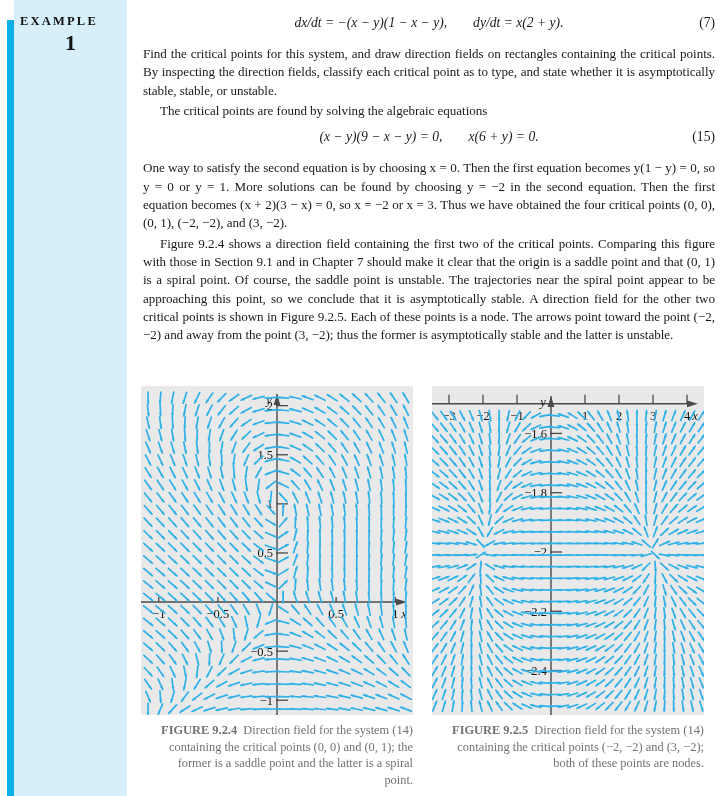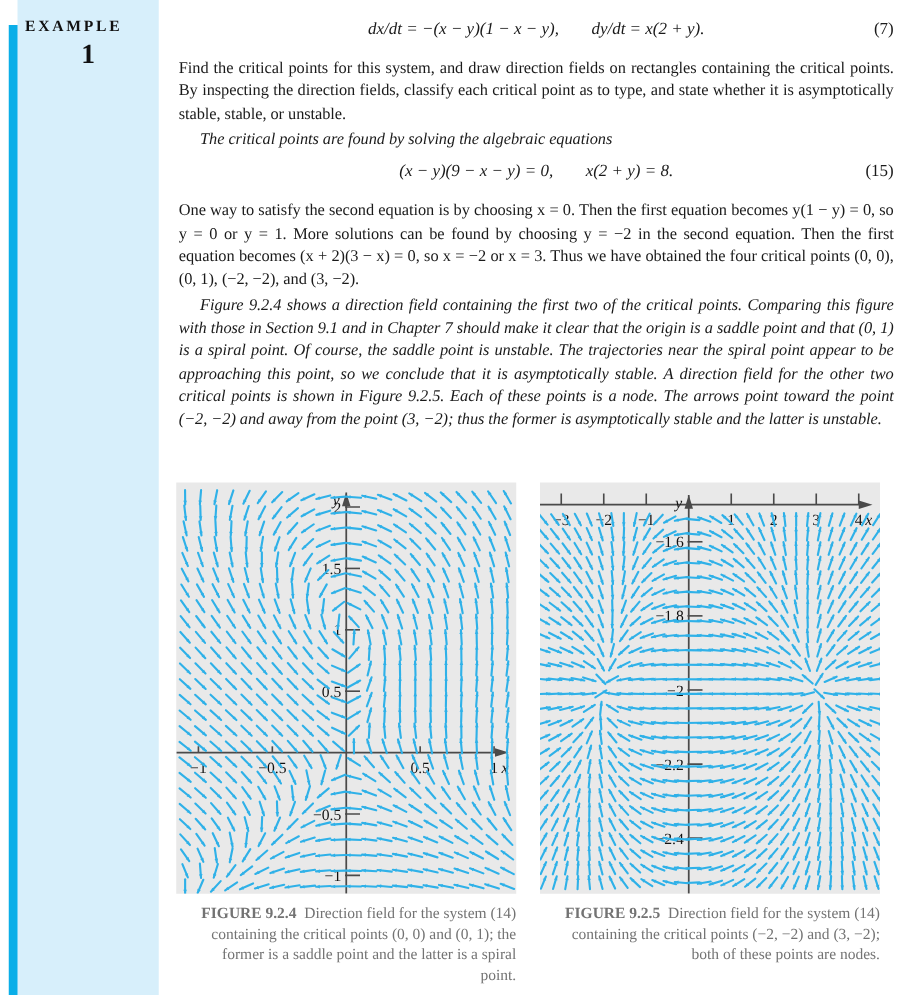--- a/index.html
+++ b/index.html
@@ -51,21 +51,21 @@
     position: absolute;
     left: 143px; top: 6px; width: 572px;
   }
   .para {
     font-size: 13.1px;
     line-height: 1.40;
     text-align: justify;
     margin: 0 0 2px 0;
     letter-spacing: -0.05px;
   }
-  .para.indent { text-indent: 17px; font-style: italic; }
+  .para.indent { text-indent: 17px; }
   .eqline {
     position: relative;
     margin: 9px 0 11px 0;
     height: 19px;
     font-size: 13.6px;
     text-decoration: underline;
   }
   .eqbody {
     position: absolute;
     left: 0; right: 0;
@@ -126,21 +126,21 @@
       <i class="m">dx/dt = −(x − y)(1 − x − y),</i><span class="gap"></span><i class="m">dy/dt = x(2 + y).</i>
     </span>
     <span class="eqtag">(7)</span>
   </div>
 
   <p class="para">Find the critical points for this system, and draw direction fields on rectangles containing the critical points. By inspecting the direction fields, classify each critical point as to type, and state whether it is asymptotically stable, stable, or unstable.</p>
   <p class="para indent">The critical points are found by solving the algebraic equations</p>
 
   <div class="eqline">
     <span class="eqbody">
-      <i class="m">(x − y)(9 − x − y) = 0,</i><span class="gap"></span><i class="m">x(2 + y) = 8.</i>
+      <i class="m">(x − y)(9 − x − y) = 0,</i><span class="gap"></span><i class="m">x(6 + y) = 0.</i>
     </span>
     <span class="eqtag">(15)</span>
   </div>
 
   <p class="para">One way to satisfy the second equation is by choosing x = 0. Then the first equation becomes y(1 − y) = 0, so y = 0 or y = 1. More solutions can be found by choosing y = −2 in the second equation. Then the first equation becomes (x + 2)(3 − x) = 0, so x = −2 or x = 3. Thus we have obtained the four critical points (0, 0), (0, 1), (−2, −2), and (3, −2).</p>
   <p class="para indent">Figure 9.2.4 shows a direction field containing the first two of the critical points. Comparing this figure with those in Section 9.1 and in Chapter 7 should make it clear that the origin is a saddle point and that (0, 1) is a spiral point. Of course, the saddle point is unstable. The trajectories near the spiral point appear to be approaching this point, so we conclude that it is asymptotically stable. A direction field for the other two critical points is shown in Figure 9.2.5. Each of these points is a node. The arrows point toward the point (−2, −2) and away from the point (3, −2); thus the former is asymptotically stable and the latter is unstable.</p>
 </div>
 
 <div id="figures-row">
 

